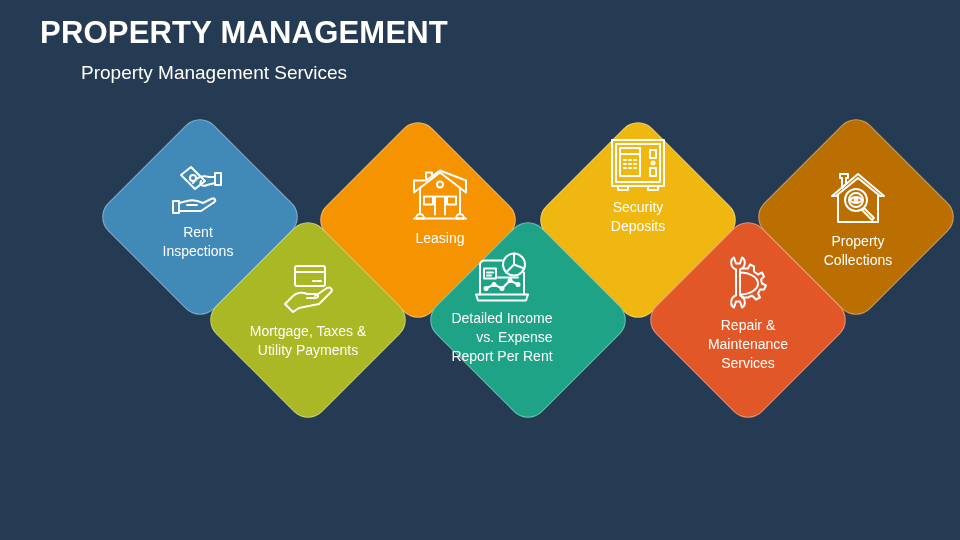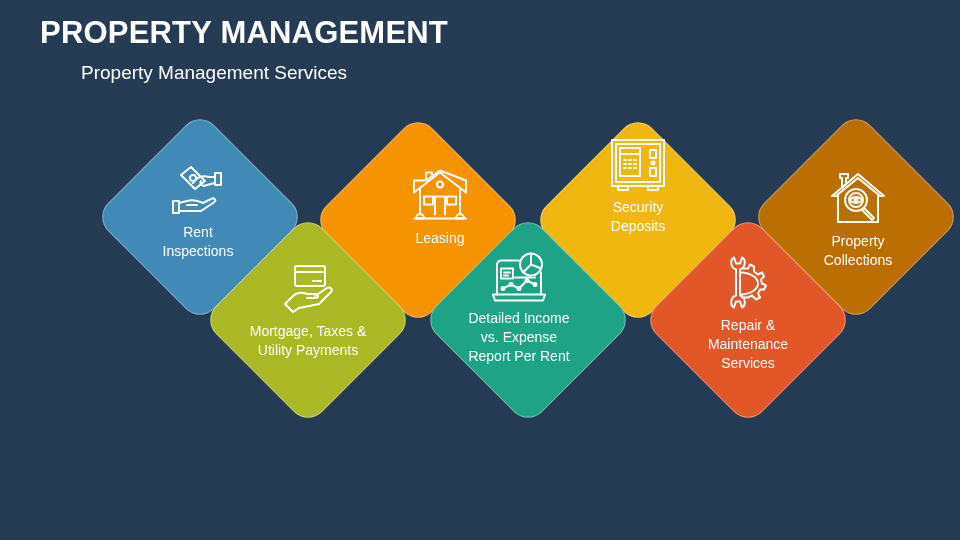--- a/index.html
+++ b/index.html
@@ -101,21 +101,21 @@
       <path d="M23 46 L23 28 L33 28 L33 46"></path>
       <path d="M4 50 C4 44 12 44 12 50 Z"></path>
       <path d="M44 50 C44 44 52 44 52 50 Z"></path>
       <path d="M2 50 L54 50"></path>
     </svg>
     <div class="label">
       <div>Leasing</div>
     </div>
   </div>
 
-  <div class="content" style="left:471px; top:308px;">
+  <div class="content" style="left:454px; top:308px;text-align:right;">
     <svg width="56" height="52" viewBox="0 0 56 52" fill="none" stroke="#fff" stroke-width="2" stroke-linejoin="round" stroke-linecap="round">
       <path d="M6 44 L6 14 C6 12 8 10 10 10 L28 10"></path>
       <path d="M50 22 L50 44"></path>
       <path d="M2 44 L54 44 L52 50 L4 50 Z"></path>
       <circle cx="40" cy="14" r="11"></circle>
       <path d="M40 14 L40 3 M40 14 L50 18 M40 14 L32 22"></path>
       <rect x="10" y="18" width="12" height="10"></rect>
       <path d="M13 22 L19 22 M13 25 L17 25"></path>
       <path d="M24 27 L44 27"></path>
       <polyline points="12,38 20,34 28,38 36,30 44,34"></polyline>

